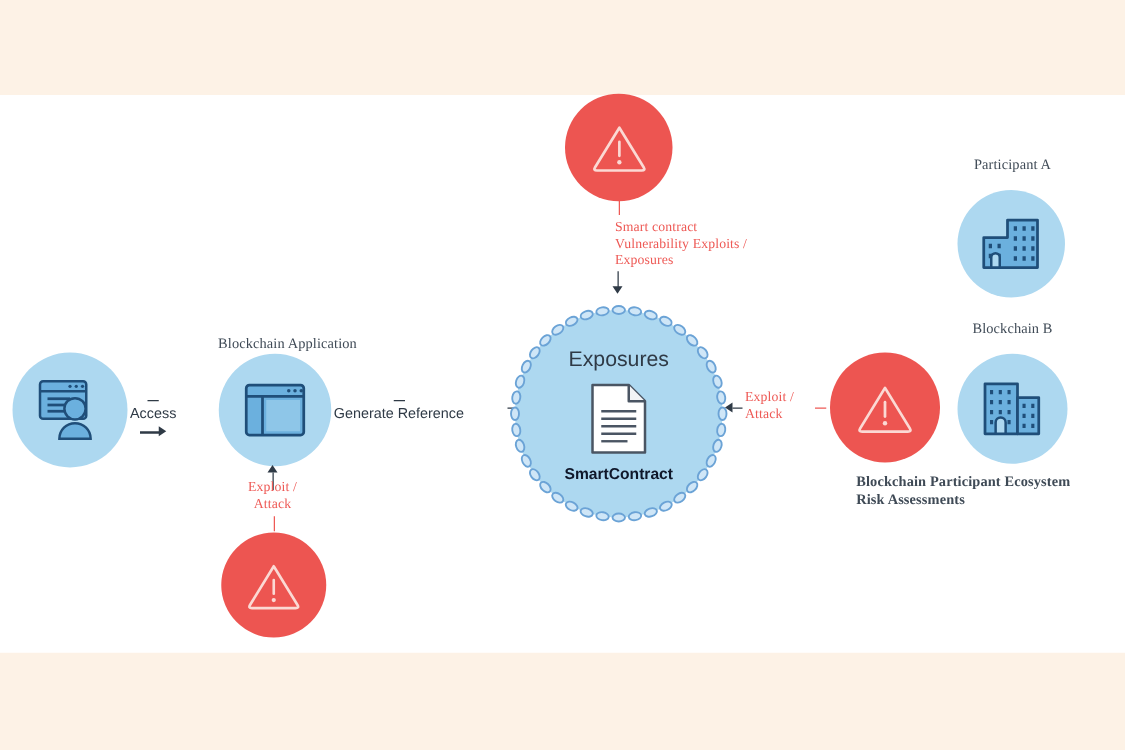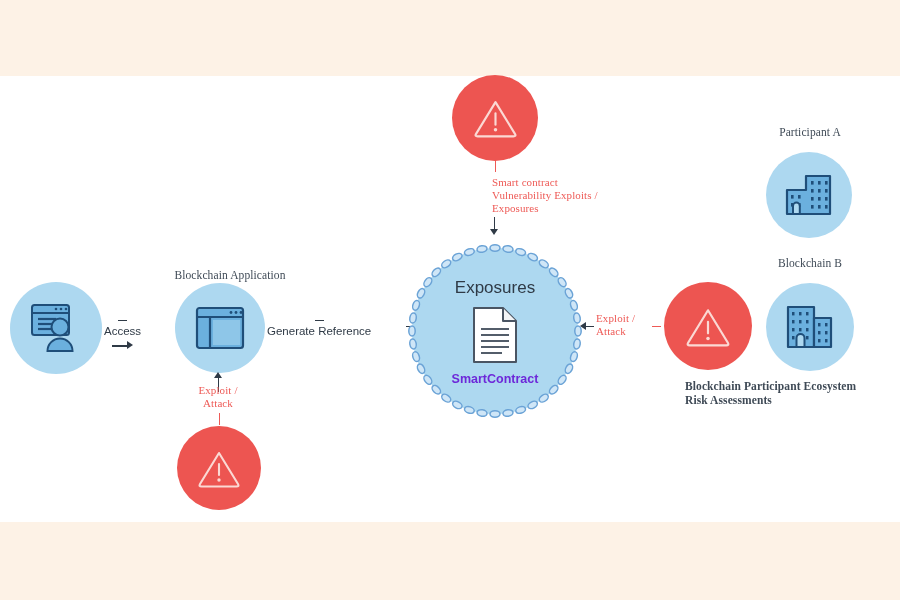--- a/index.html
+++ b/index.html
@@ -62,21 +62,21 @@
 
   .dash { display:inline-block; width: 9px; height: 1.4px; background: #2F3A46; }
   .dash.red { background: #EE5A56; }
 
   .bc-title {
     position: absolute; top: 30px; left: 0; width: 100%;
     text-align: center; color: #2F3A46; font-size: 17px;
   }
   .bc-sub {
     position: absolute; bottom: 28px; left: 0; width: 100%;
-    text-align: center; color: #6d28d9; font-size: 12.5px; font-weight: bold;
+    text-align: center; color: #0f172a; font-size: 12.5px; font-weight: bold;
   }
   svg { display: block; overflow: visible; }
 </style>
 </head>
 <body>
 
 <div id="stage">
 
   <div class="band top"></div>
   <div class="band bottom"></div>

